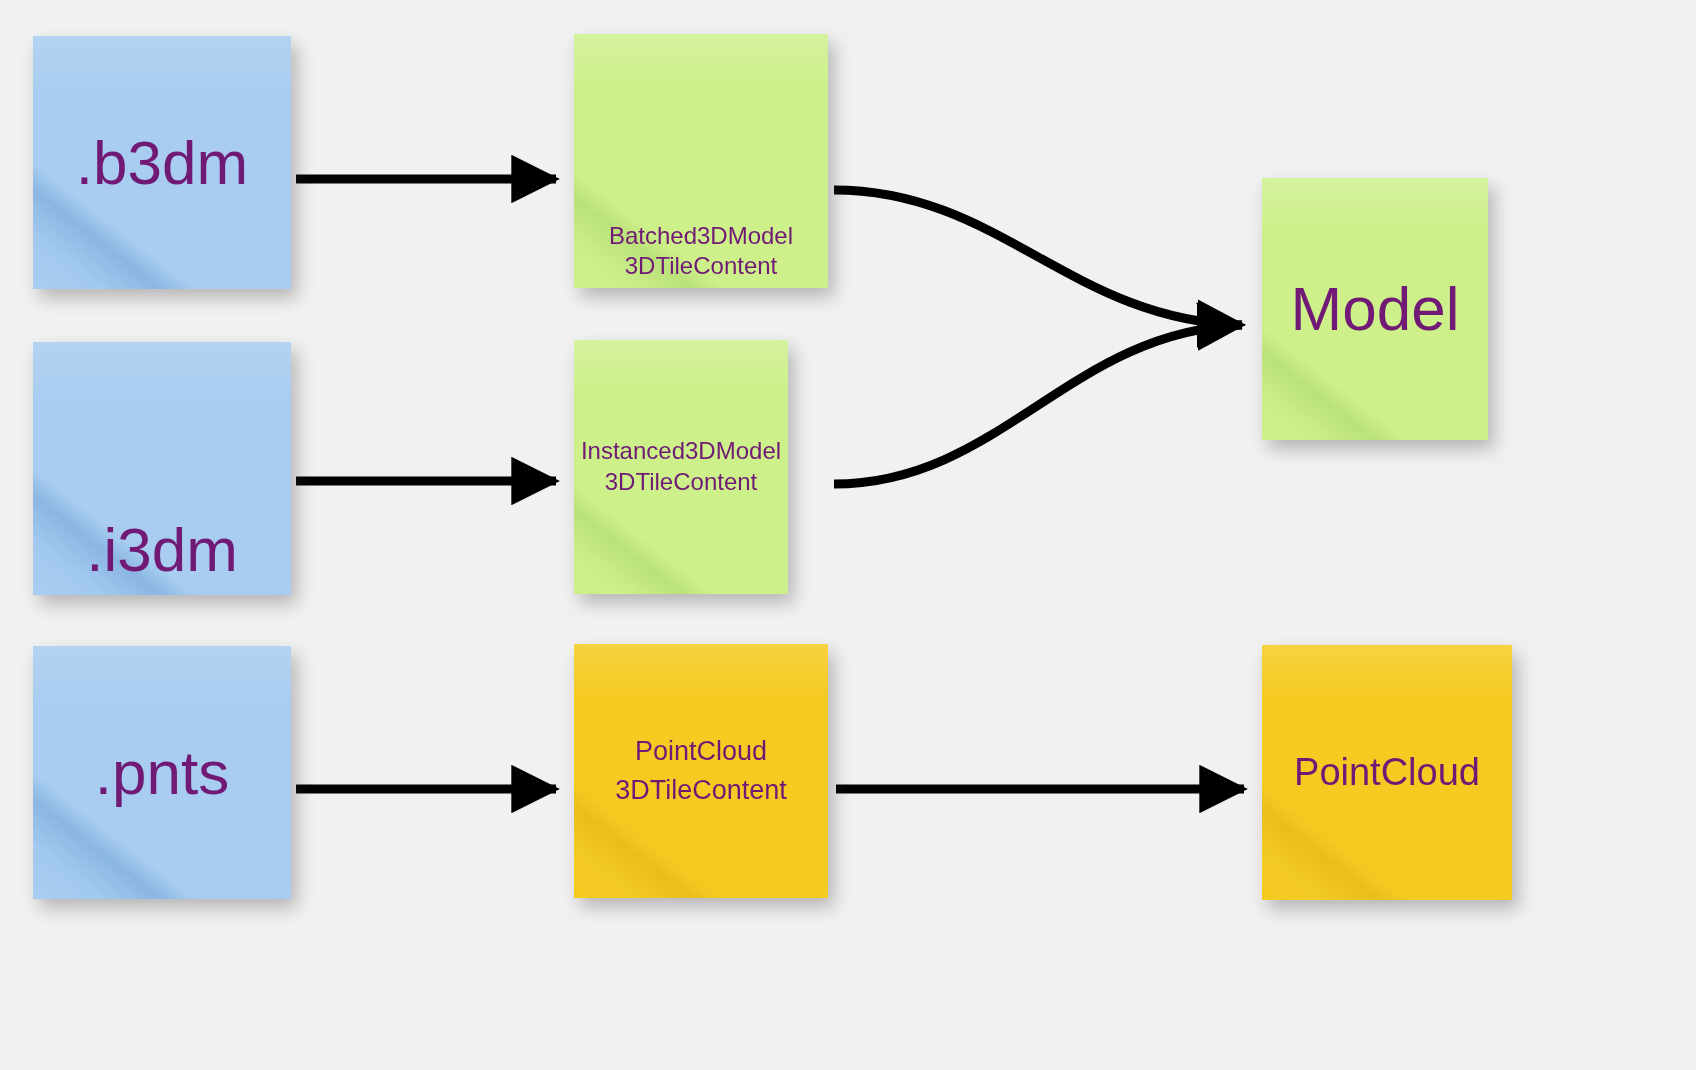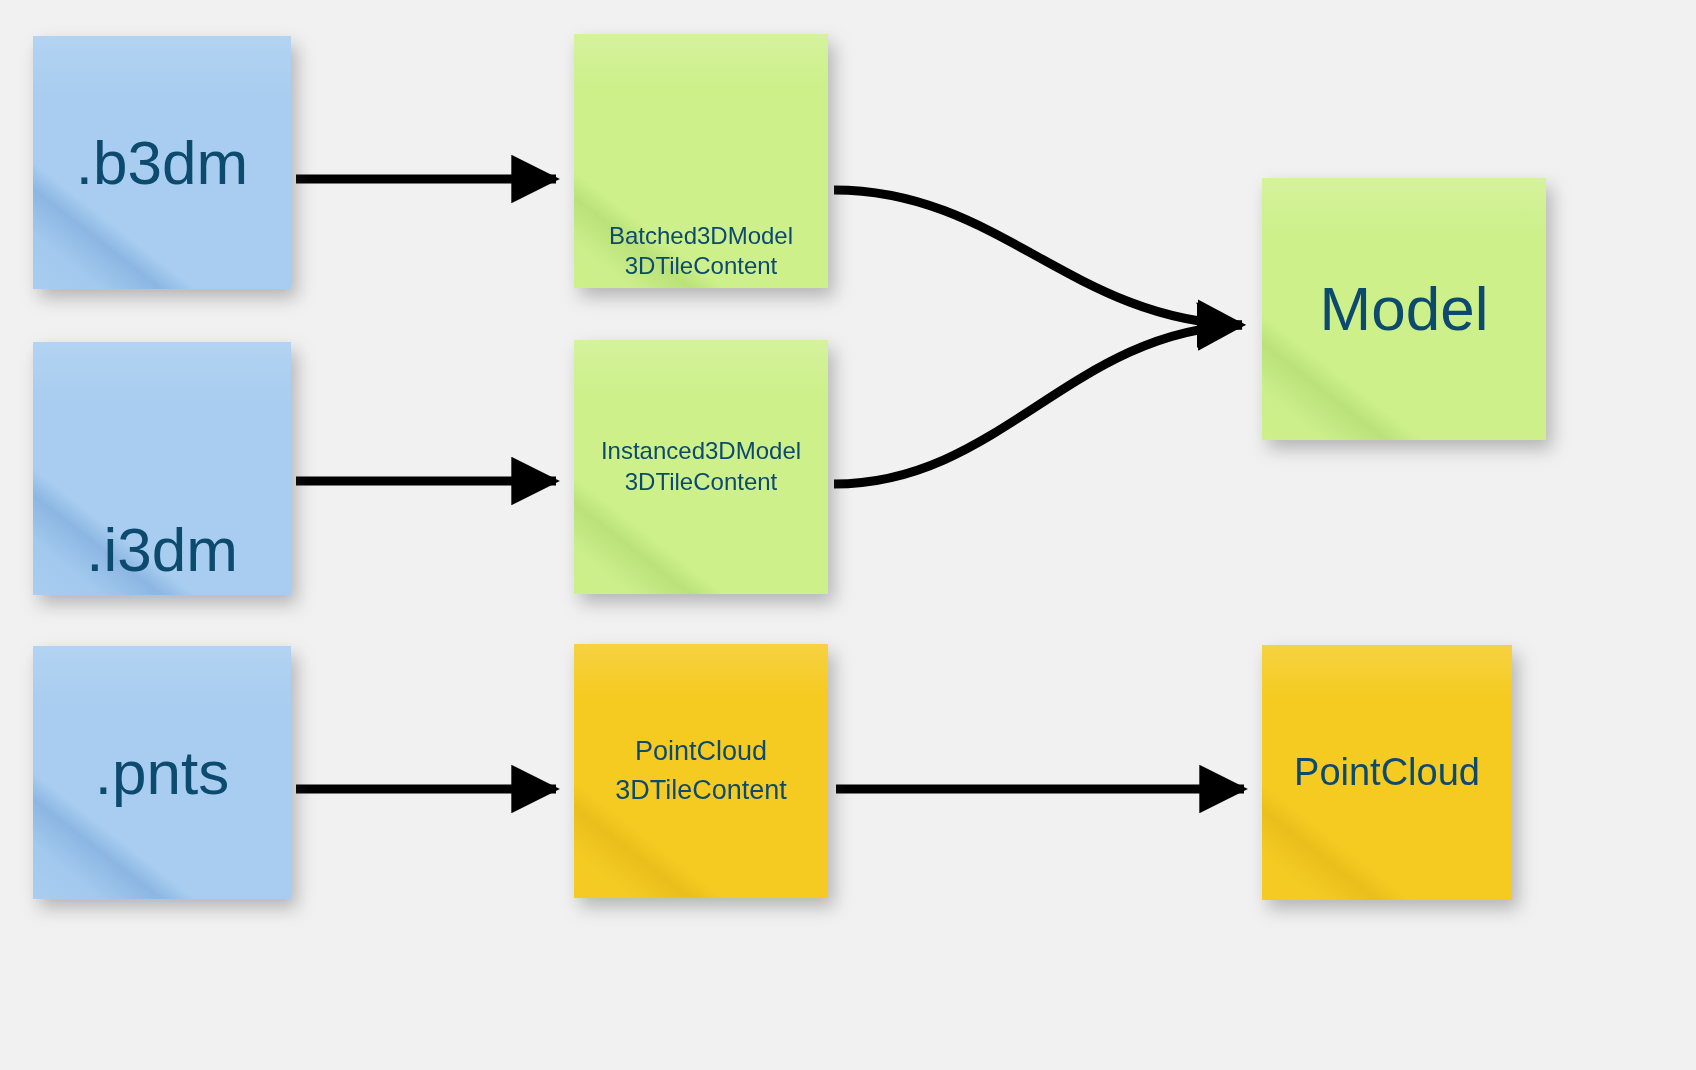--- a/index.html
+++ b/index.html
@@ -16,21 +16,21 @@
     font-family: "Liberation Sans", sans-serif;
   }
 
   
   .note {
     position: absolute;
     display: flex;
     align-items: center;
     justify-content: center;
     text-align: center;
-    color: #0c4a6e;
+    color: #701a75;
     box-sizing: border-box;
     padding: 6px 8px;
     line-height: 1.28;
     filter: drop-shadow(6px 9px 9px rgba(60,60,60,0.33));
   }
   .note .note-inner {
     position: relative;
     z-index: 2;
     white-space: pre-line;
   }
@@ -114,31 +114,31 @@
 
   <div class="note note-blue" style="left:33px; top:646px; width:258px; height:253px; z-index:6;">
     <span class="note-inner txt-big">.pnts</span>
   </div>
 
   <div class="note note-green" style="left:574px; top:34px; width:254px; height:254px; z-index:6;align-items:flex-end;">
     <span class="note-inner txt-small">Batched3DModel
 3DTileContent</span>
   </div>
 
-  <div class="note note-green" style="left:574px; top:340px; width:254px; height:254px; z-index:6;">
+  <div class="note note-green" style="left:574px; top:340px; width:214px; height:254px; z-index:6;">
     <span class="note-inner txt-small">Instanced3DModel
 3DTileContent</span>
   </div>
 
   <div class="note note-yellow" style="left:574px; top:644px; width:254px; height:254px; z-index:6;">
     <span class="note-inner txt-small" style="font-size:27px; line-height:1.45;">PointCloud
 3DTileContent</span>
   </div>
 
-  <div class="note note-green" style="left:1262px; top:178px; width:284px; height:262px; z-index:6;">
+  <div class="note note-green" style="left:1262px; top:178px; width:226px; height:262px; z-index:6;">
     <span class="note-inner txt-big">Model</span>
   </div>
 
   <div class="note note-yellow" style="left:1262px; top:645px; width:250px; height:255px; z-index:6;">
     <span class="note-inner" style="font-size:38px;">PointCloud</span>
   </div>
 
 </div>
 
 </body></html>

